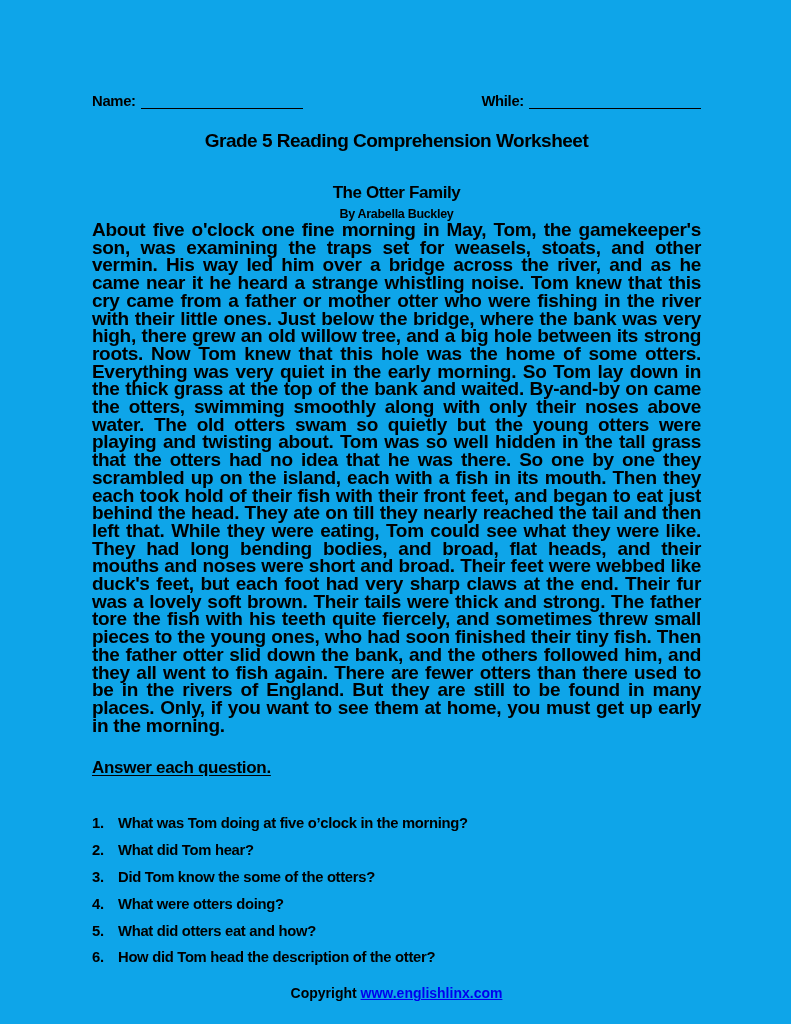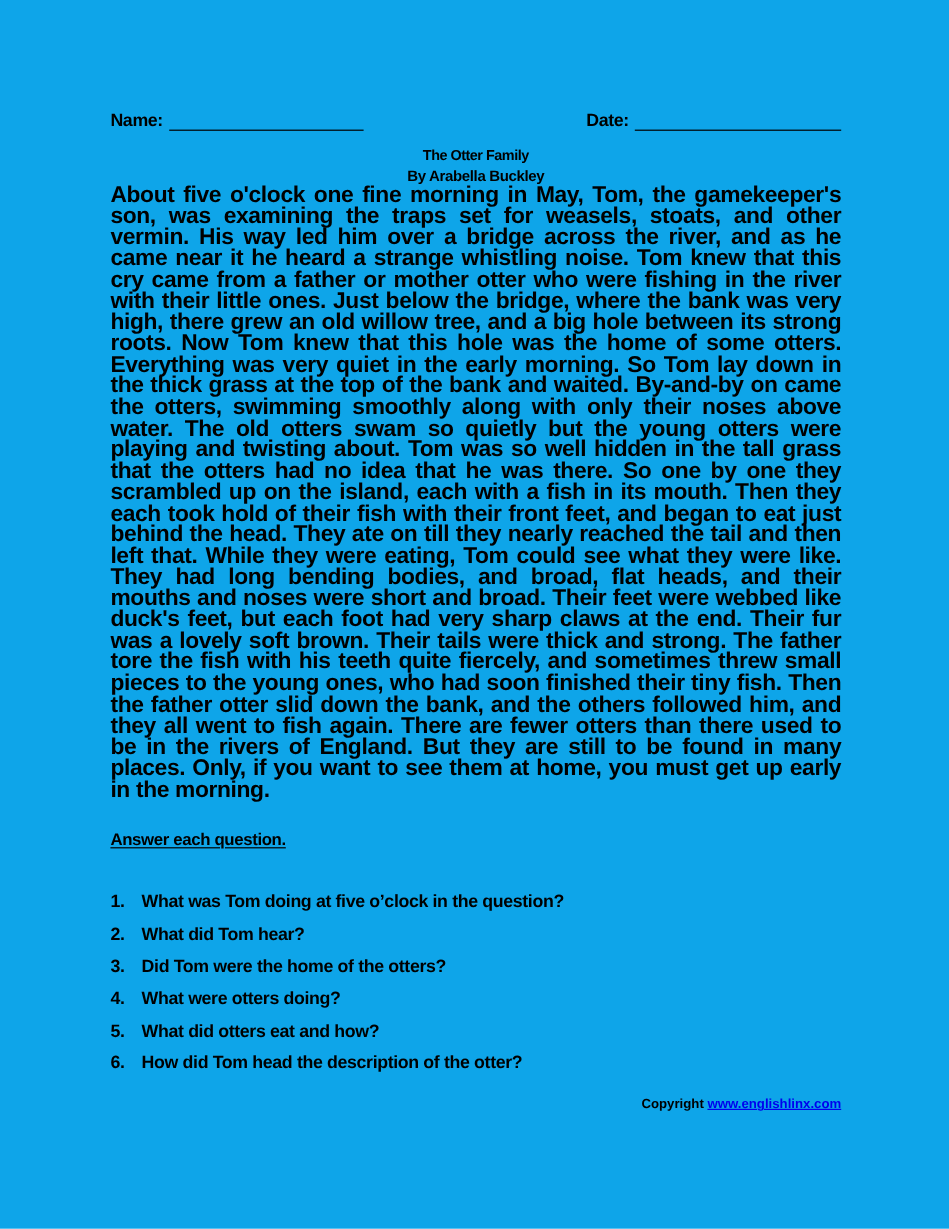--- a/index.html
+++ b/index.html
@@ -38,22 +38,22 @@
 
   
   .main-title {
     text-align: center;
     font-size: 19px;
     margin-top: 21px;
     letter-spacing: -0.5px;
   }
   .story-title {
     text-align: center;
-    font-size: 12px;
-    margin-top: 13px;
+    font-size: 17px;
+    margin-top: 31px;
     letter-spacing: -0.4px;
   }
   .byline {
     text-align: center;
     font-size: 12.5px;
     margin-top: 4px;
   }
 
   
   .instruction {
@@ -63,86 +63,87 @@
   }
   .story-text {
     font-size: 19px;
     line-height: 17.7px;
     text-align: justify;
     text-justify: inter-word;
   }
 
   
   .answer-heading {
-    font-size: 14px;
+    font-size: 17px;
     margin-top: 24px;
     text-decoration: underline;
     text-underline-offset: 2px;
   }
   .questions { margin-top: 36px; }
   .question {
     display: flex;
     font-size: 14.8px;
     line-height: 18px;
     margin-bottom: 8.8px;
   }
   .qnum { width: 26px; flex: 0 0 26px; }
   .qtext { flex: 1; }
 
   
   .footer {
-    text-align: right;
-    font-size: 11px;
+    text-align: center;
+    font-size: 14px;
     margin-top: 19px;
     letter-spacing: 0;
   }
   .footer a, .footer .link {
     color: #0000ee;
     text-decoration: underline;
     cursor: pointer;
   }
 </style>
 </head>
 <body>
 
 <div class="page">
 
   <div class="header-row">
     <div class="field">
       <span>Name:</span>
       <span class="blank-line blank-name"></span>
     </div>
     <div class="field">
-      <span>Date:</span>
+      <span>While:</span>
       <span class="blank-line blank-date"></span>
     </div>
   </div>
 
+  <div class="main-title">Grade 5 Reading Comprehension Worksheet</div>
 
   <div class="story-title">The Otter Family</div>
 
   <div class="byline">By Arabella Buckley</div>
 
 
   <div class="story-text">About five o'clock one fine morning in May, Tom, the gamekeeper's son, was examining the traps set for weasels, stoats, and other vermin. His way led him over a bridge across the river, and as he came near it he heard a strange whistling noise. Tom knew that this cry came from a father or mother otter who were fishing in the river with their little ones. Just below the bridge, where the bank was very high, there grew an old willow tree, and a big hole between its strong roots. Now Tom knew that this hole was the home of some otters. Everything was very quiet in the early morning. So Tom lay down in the thick grass at the top of the bank and waited. By-and-by on came the otters, swimming smoothly along with only their noses above water. The old otters swam so quietly but the young otters were playing and twisting about. Tom was so well hidden in the tall grass that the otters had no idea that he was there. So one by one they scrambled up on the island, each with a fish in its mouth. Then they each took hold of their fish with their front feet, and began to eat just behind the head. They ate on till they nearly reached the tail and then left that. While they were eating, Tom could see what they were like. They had long bending bodies, and broad, flat heads, and their mouths and noses were short and broad. Their feet were webbed like duck's feet, but each foot had very sharp claws at the end. Their fur was a lovely soft brown. Their tails were thick and strong. The father tore the fish with his teeth quite fiercely, and sometimes threw small pieces to the young ones, who had soon finished their tiny fish. Then the father otter slid down the bank, and the others followed him, and they all went to fish again. There are fewer otters than there used to be in the rivers of England. But they are still to be found in many places. Only, if you want to see them at home, you must get up early in the morning.</div>
 
   <div class="answer-heading">Answer each question.</div>
 
   <div class="questions">
     <div class="question">
       <span class="qnum">1.</span>
-      <span class="qtext">What was Tom doing at five o’clock in the question?</span>
+      <span class="qtext">What was Tom doing at five o’clock in the morning?</span>
     </div>
     <div class="question">
       <span class="qnum">2.</span>
       <span class="qtext">What did Tom hear?</span>
     </div>
     <div class="question">
       <span class="qnum">3.</span>
-      <span class="qtext">Did Tom were the home of the otters?</span>
+      <span class="qtext">Did Tom know the some of the otters?</span>
     </div>
     <div class="question">
       <span class="qnum">4.</span>
       <span class="qtext">What were otters doing?</span>
     </div>
     <div class="question">
       <span class="qnum">5.</span>
       <span class="qtext">What did otters eat and how?</span>
     </div>
     <div class="question">

